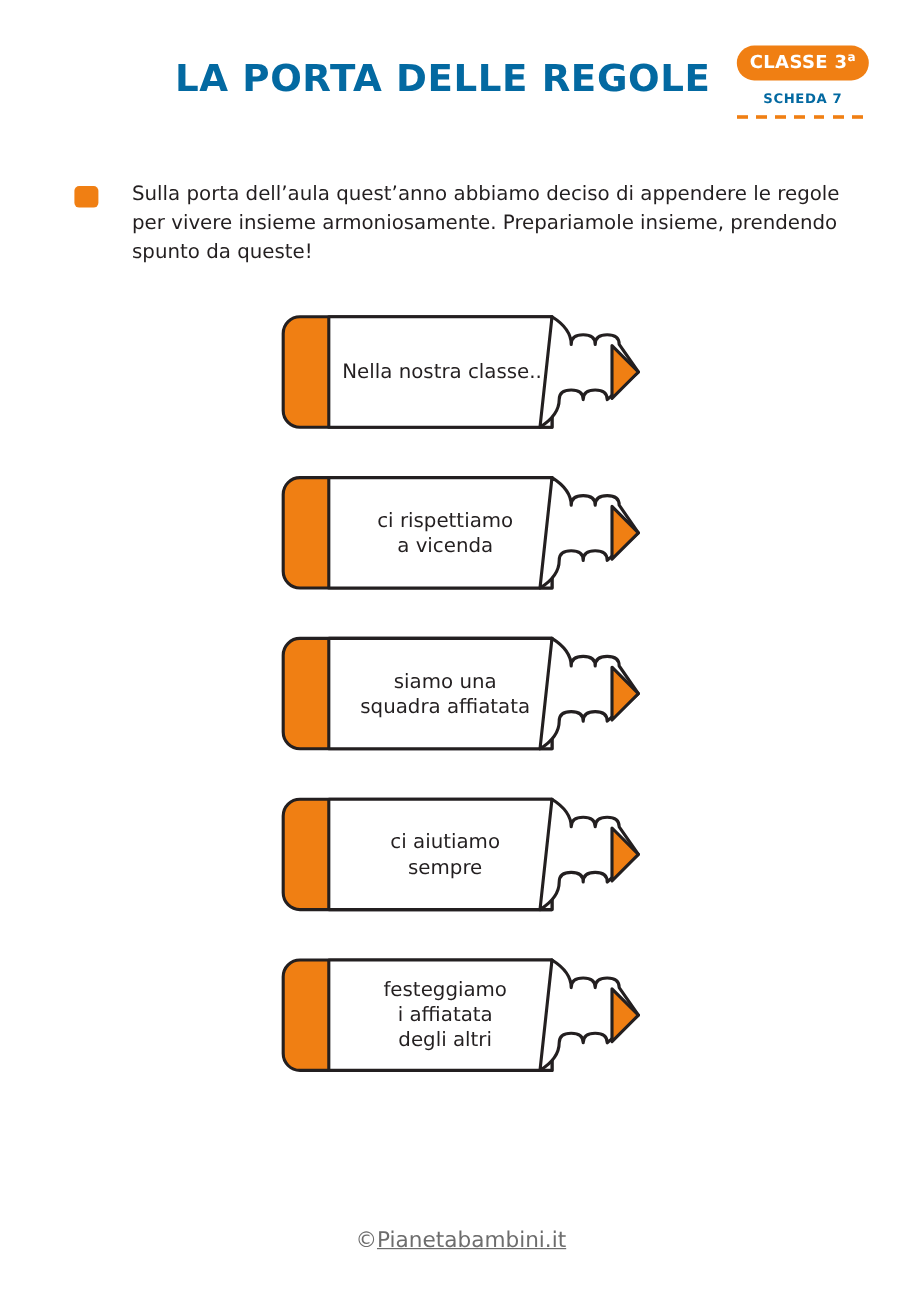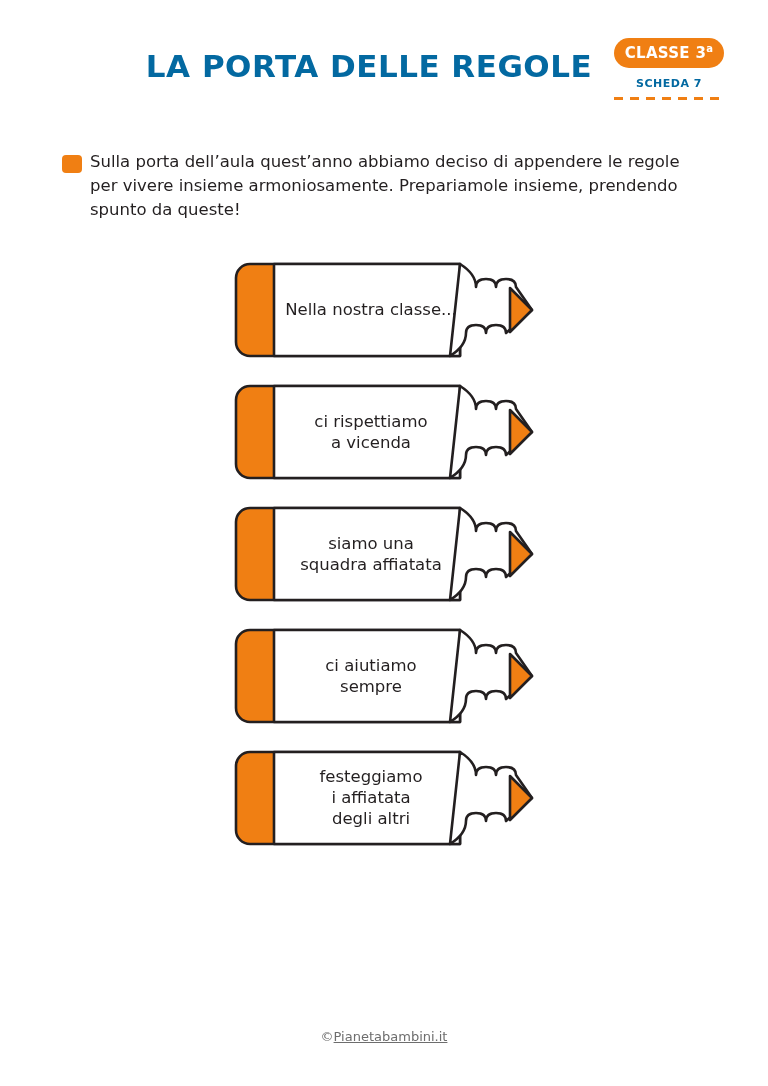--- a/index.html
+++ b/index.html
@@ -67,21 +67,21 @@
   .badge-dashes {
     margin-top: 7px;
     height: 3px;
     width: 108px;
     background-image: repeating-linear-gradient(to right, #F07F13 0 9px, rgba(0,0,0,0) 9px 16px);
   }
 
   
   .intro {
     display: flex;
-    gap: 8px;
+    gap: 28px;
     margin: 30px 62px 0 62px;
     align-items: flex-start;
   }
   .intro-marker {
     width: 20px;
     height: 18px;
     background: #F07F13;
     border-radius: 4px 4px 4px 4px;
     flex: 0 0 auto;
     margin-top: 5px;
@@ -93,21 +93,21 @@
     font-family: "DejaVu Sans", sans-serif;
     max-width: 600px;
   }
 
   
   .pencils {
     margin-top: 34px;
     display: flex;
     flex-direction: column;
     align-items: center;
-    gap: 14px;
+    gap: 26px;
   }
   .pencil {
     position: relative;
     width: 312px;
     height: 108px;
   }
   .pencil svg {
     position: absolute;
     left: 0;
     top: 0;
@@ -129,21 +129,21 @@
     white-space: pre-line;
   }
 
   
   .footer {
     position: absolute;
     bottom: 42px;
     left: 0;
     width: 100%;
     text-align: center;
-    font-size: 13px;
+    font-size: 18px;
     color: #6d6d6d;
     font-family: "DejaVu Sans", sans-serif;
   }
   .footer u { text-decoration: underline; }
 </style>
 </head>
 <body>
 
 <div class="header">
   <h1 class="title">LA PORTA DELLE REGOLE</h1>

